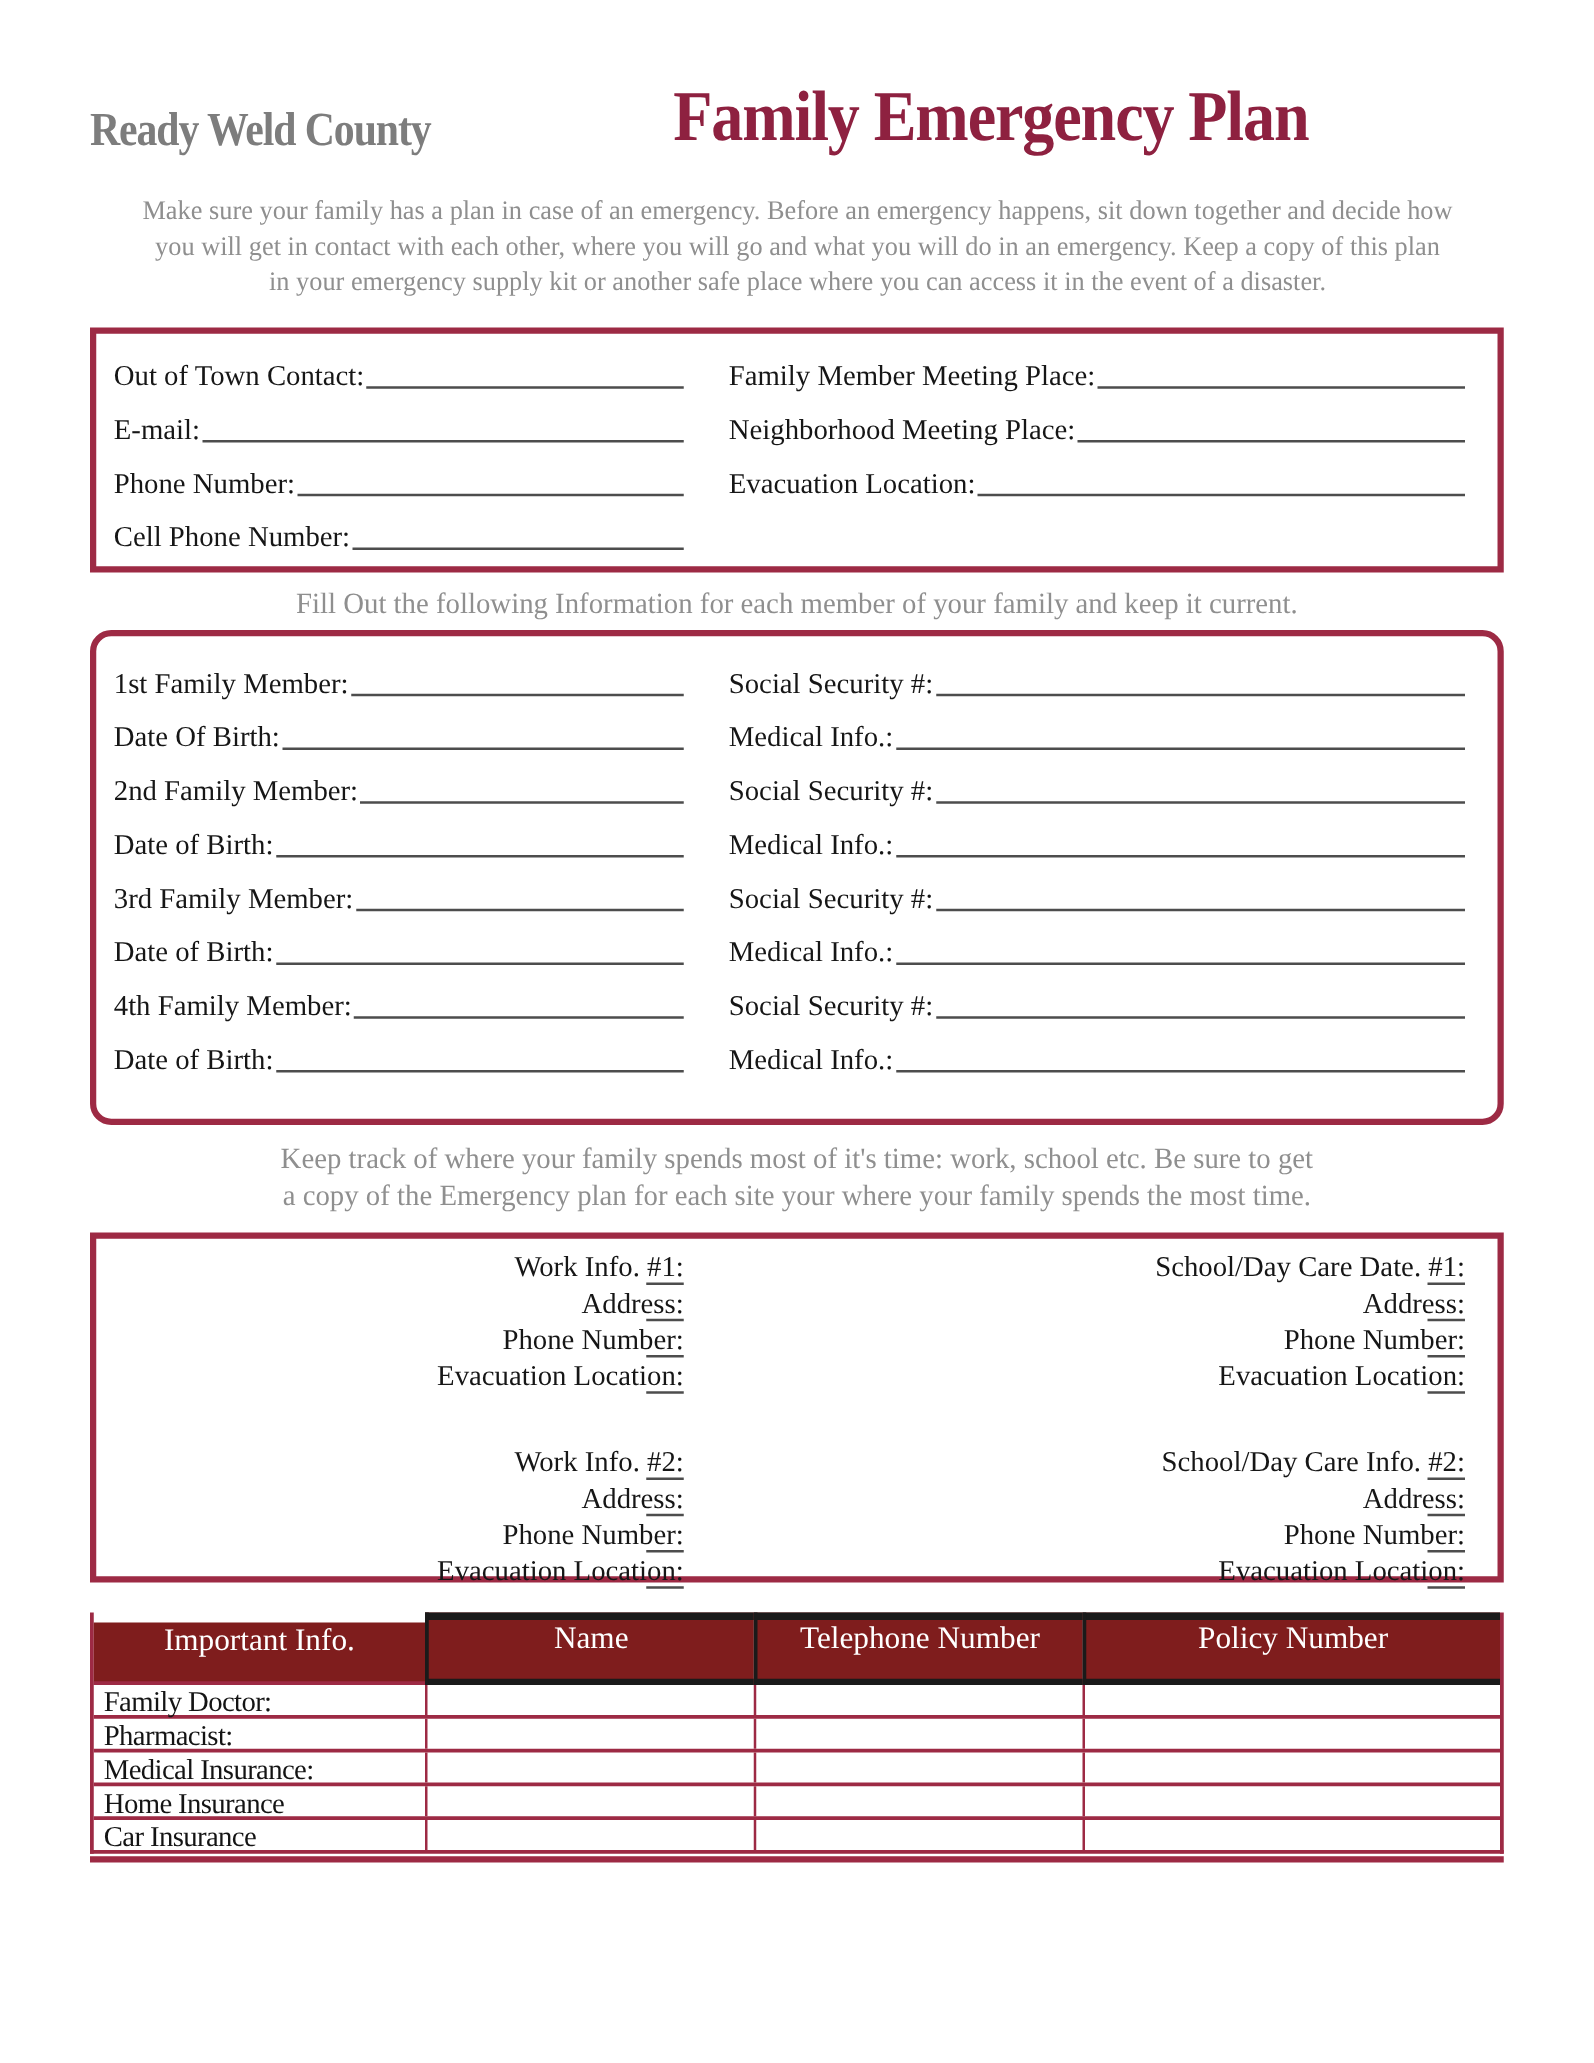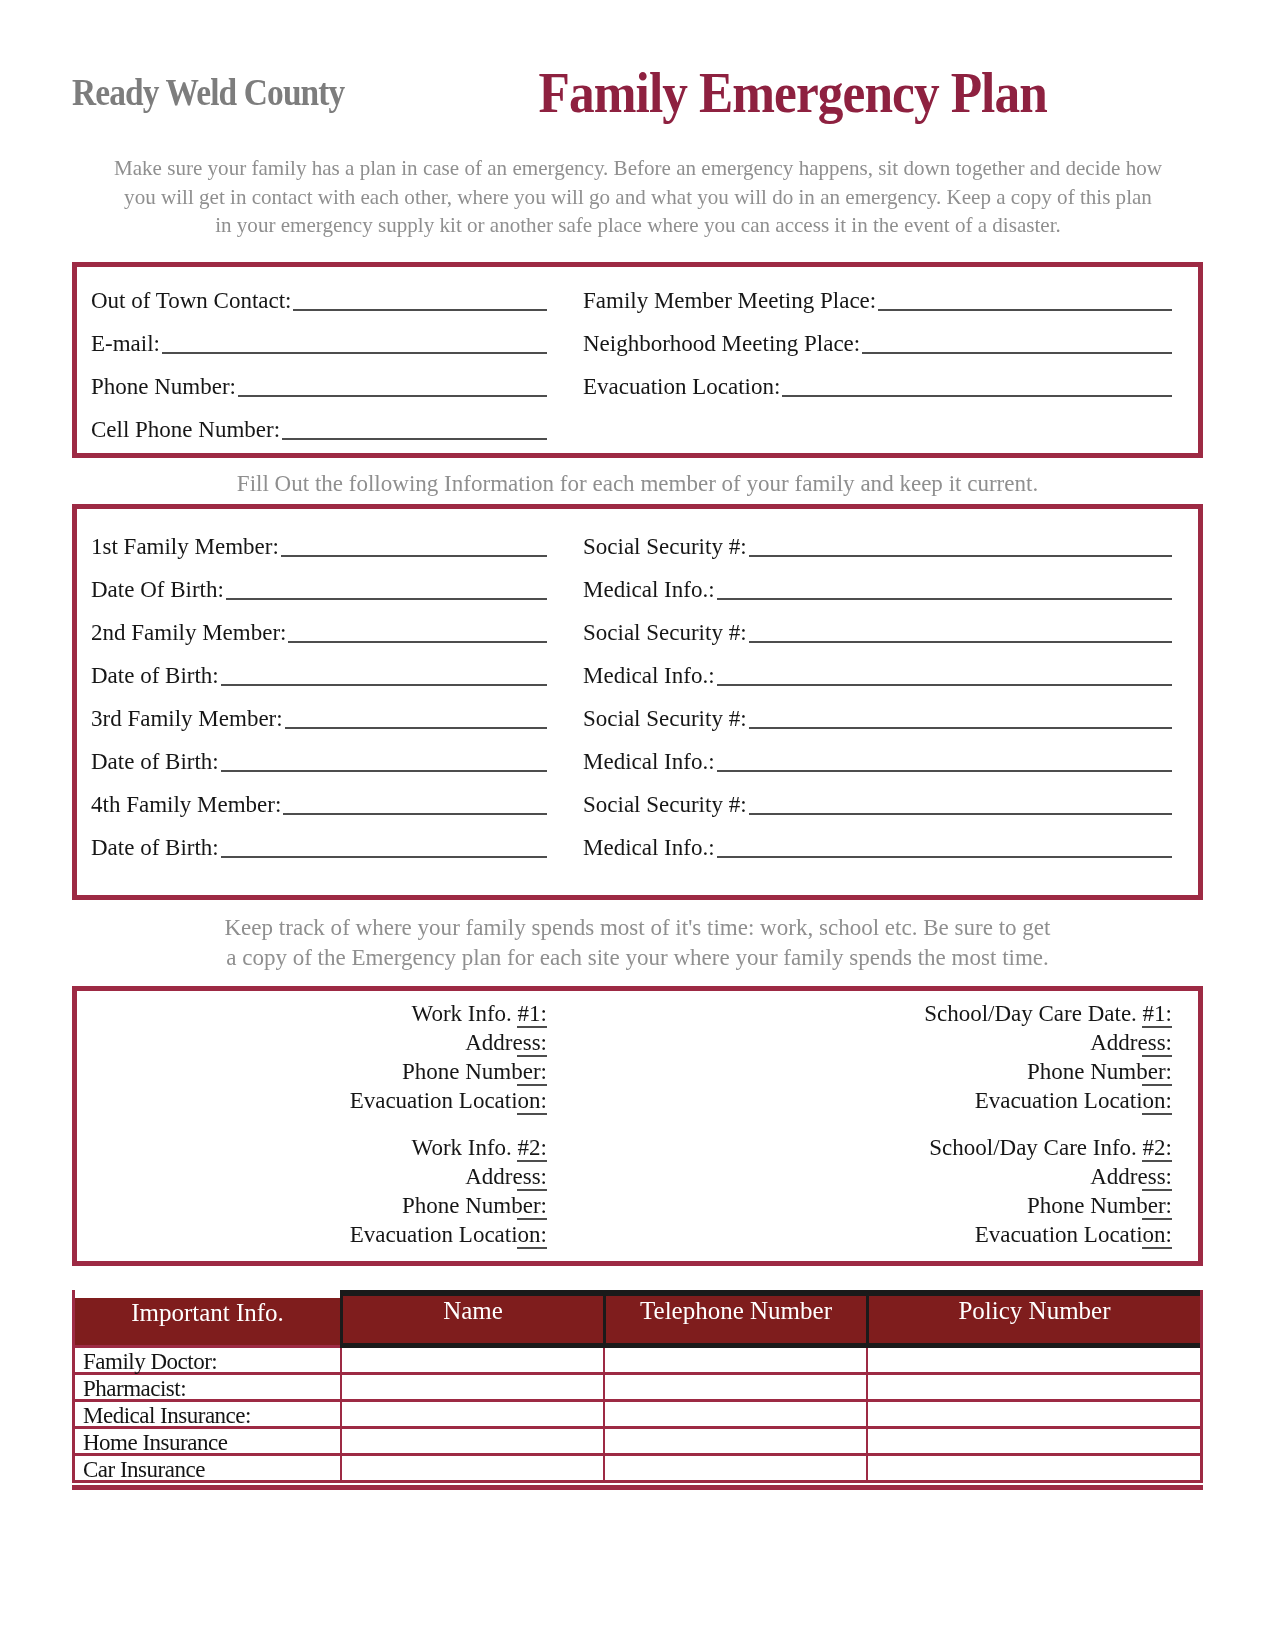--- a/index.html
+++ b/index.html
@@ -6,21 +6,21 @@
   html, body { background: #ffffff; }
   body {
     width: 1275px; height: 1650px;
     font-family: "Liberation Serif", serif;
     overflow: hidden;
     position: relative;
   }
   .page { padding-top: 60px; }
 
   
-  .hdr { display: flex; align-items: flex-start; padding: 0 72px; height: 66px; }
+  .hdr { display: flex; align-items: flex-end; padding: 0 72px; height: 66px; }
   .brand {
     font-size: 38px; font-weight: bold; color: #7d7d7d;
     letter-spacing: -1px; transform: scaleX(0.88); transform-origin: left top;
     white-space: nowrap; padding-top: 10px;
   }
   .title {
     flex: 1; text-align: center;
     font-size: 57px; font-weight: bold; color: #8e2140;
     letter-spacing: -1px; transform: scaleX(0.90); transform-origin: center top;
     white-space: nowrap;
@@ -40,25 +40,25 @@
     padding: 4px 20px 10px 14px;
   }
   .cols { display: flex; }
   .colL { width: 492px; padding-right: 36px; }
   .colR { flex: 1; padding-right: 6px; }
   .row { display: flex; align-items: flex-end; height: 43px; }
   .flabel { white-space: nowrap; font-size: 23px; color: #161616; line-height: 1.1; }
   .bl { flex: 1; border-bottom: 2px solid #4d4d4d; margin-bottom: 3px; margin-left: 2px; min-width: 30px; }
 
   .box1 { margin-top: 22px; height: 196px; }
-  .box2 { margin-top: 4px;  height: 396px; padding-top: 8px; }
+  .box2 { margin-top: 4px;  height: 396px; padding-top: 8px; border-radius: 17px; }
 
   .box3 { margin-top: 12px; height: 280px; padding-top: 10px; }
   .box3 .row { height: 29px; flex-direction: column; }
-  .box3 .grp2 { margin-top: 18px; }
+  .box3 .grp2 { margin-top: 40px; }
 
   
   .divider {
     text-align: center; color: #8f8f8f; font-size: 23.5px; line-height: 1.28;
     transform: scaleX(0.98); transform-origin: center top;
   }
   .div1 { margin-top: 10px; height: 32px; }
   .div2 { margin-top: 12px; height: 62px; }
 
   

